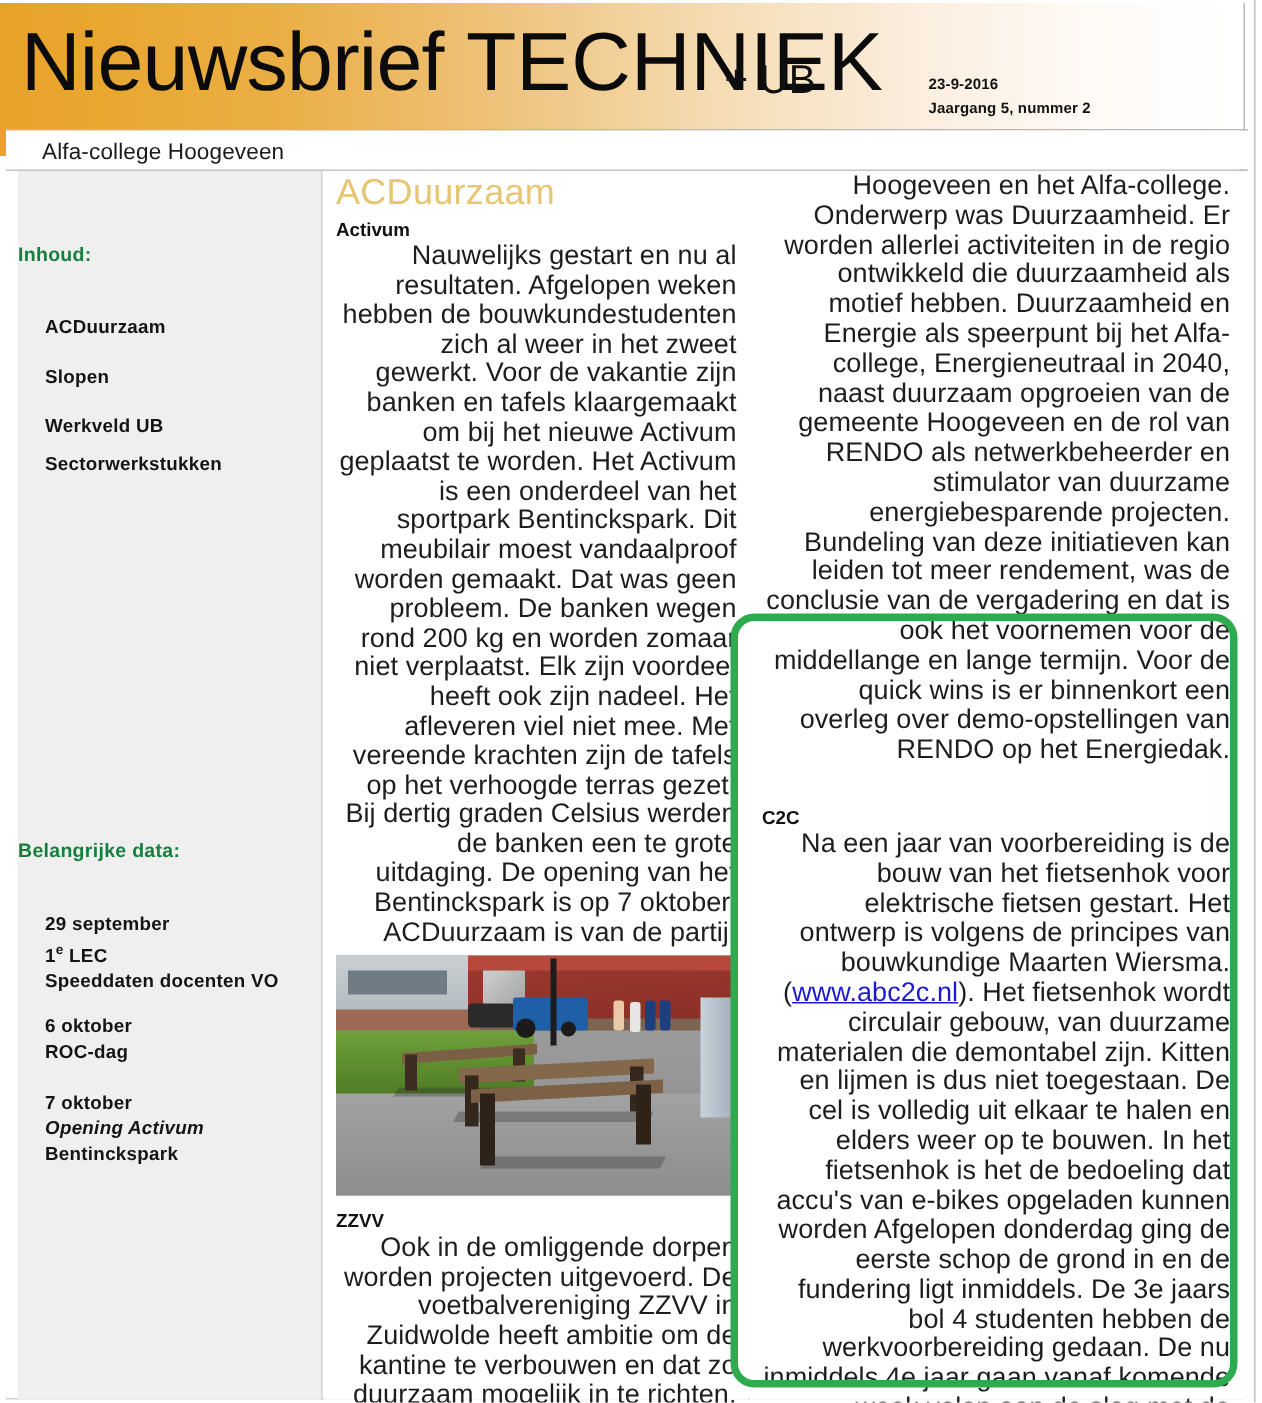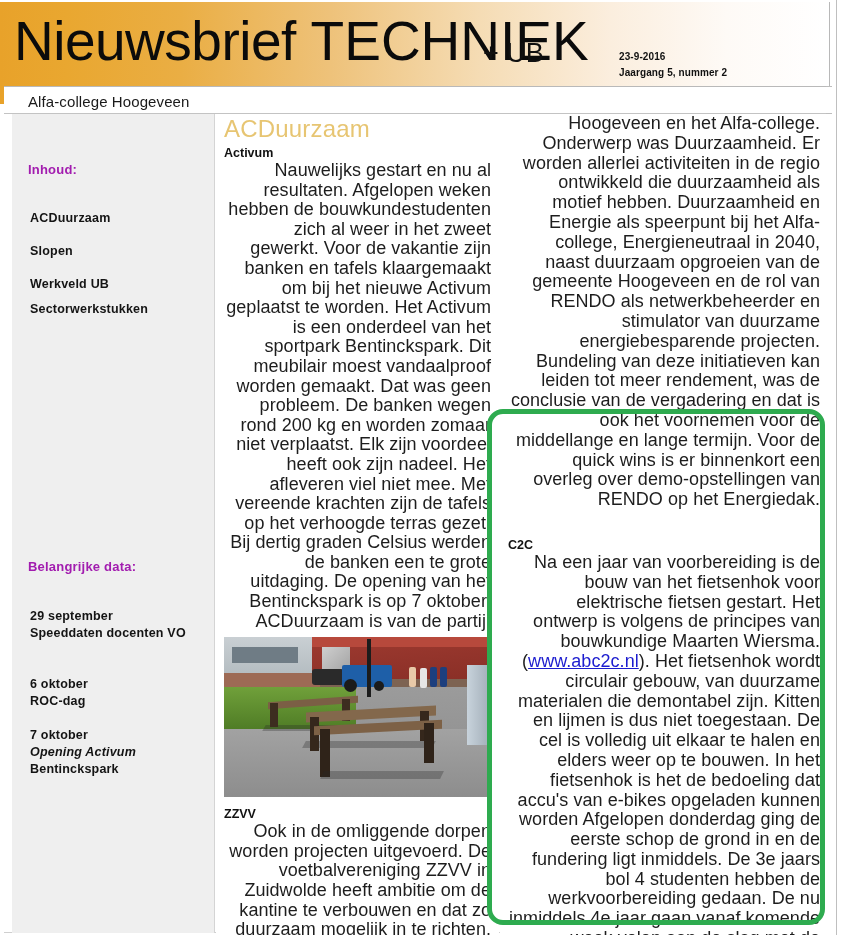--- a/index.html
+++ b/index.html
@@ -158,24 +158,24 @@
     top: 0;
     width: 203px;
     height: 819px;
     background: #efefef;
     border-right: 1px solid #d4d4d4;
   }
   .sidebar-inner { position: relative; width: 100%; height: 100%; }
 
   .sb-heading {
     position: absolute;
-    left: 16px;
+    left: 0;
     font-size: 13px;
     font-weight: bold;
-    color: #a21caf;
+    color: #15803d;
     letter-spacing: 0.2px;
   }
   .sb-item {
     position: absolute;
     left: 18px;
     font-size: 12.5px;
     font-weight: bold;
     color: #141414;
     letter-spacing: 0.2px;
     white-space: nowrap;
@@ -372,20 +372,21 @@
 
         <div class="sb-item" style="top:97px;">ACDuurzaam</div>
         <div class="sb-item" style="top:130px;">Slopen</div>
         <div class="sb-item" style="top:163px;">Werkveld UB</div>
         <div class="sb-item" style="top:188px;">Sectorwerkstukken</div>
 
         <div class="sb-heading" style="top:445px;">Belangrijke data:</div>
 
         <div style="position:absolute; left:18px; top:494px;">
           <div class="sb-date-block" style="position:static;">29 september</div>
+          <div class="sb-date-block" style="position:static;">1<span class="sup-e">e</span> LEC</div>
           <div class="sb-date-block" style="position:static;">Speeddaten docenten VO</div>
         </div>
 
         <div style="position:absolute; left:18px; top:562px;">
           <div class="sb-date-block" style="position:static;">6 oktober</div>
           <div class="sb-date-block" style="position:static;">ROC-dag</div>
         </div>
 
         <div style="position:absolute; left:18px; top:613px;">
           <div class="sb-date-block" style="position:static;">7 oktober</div>

